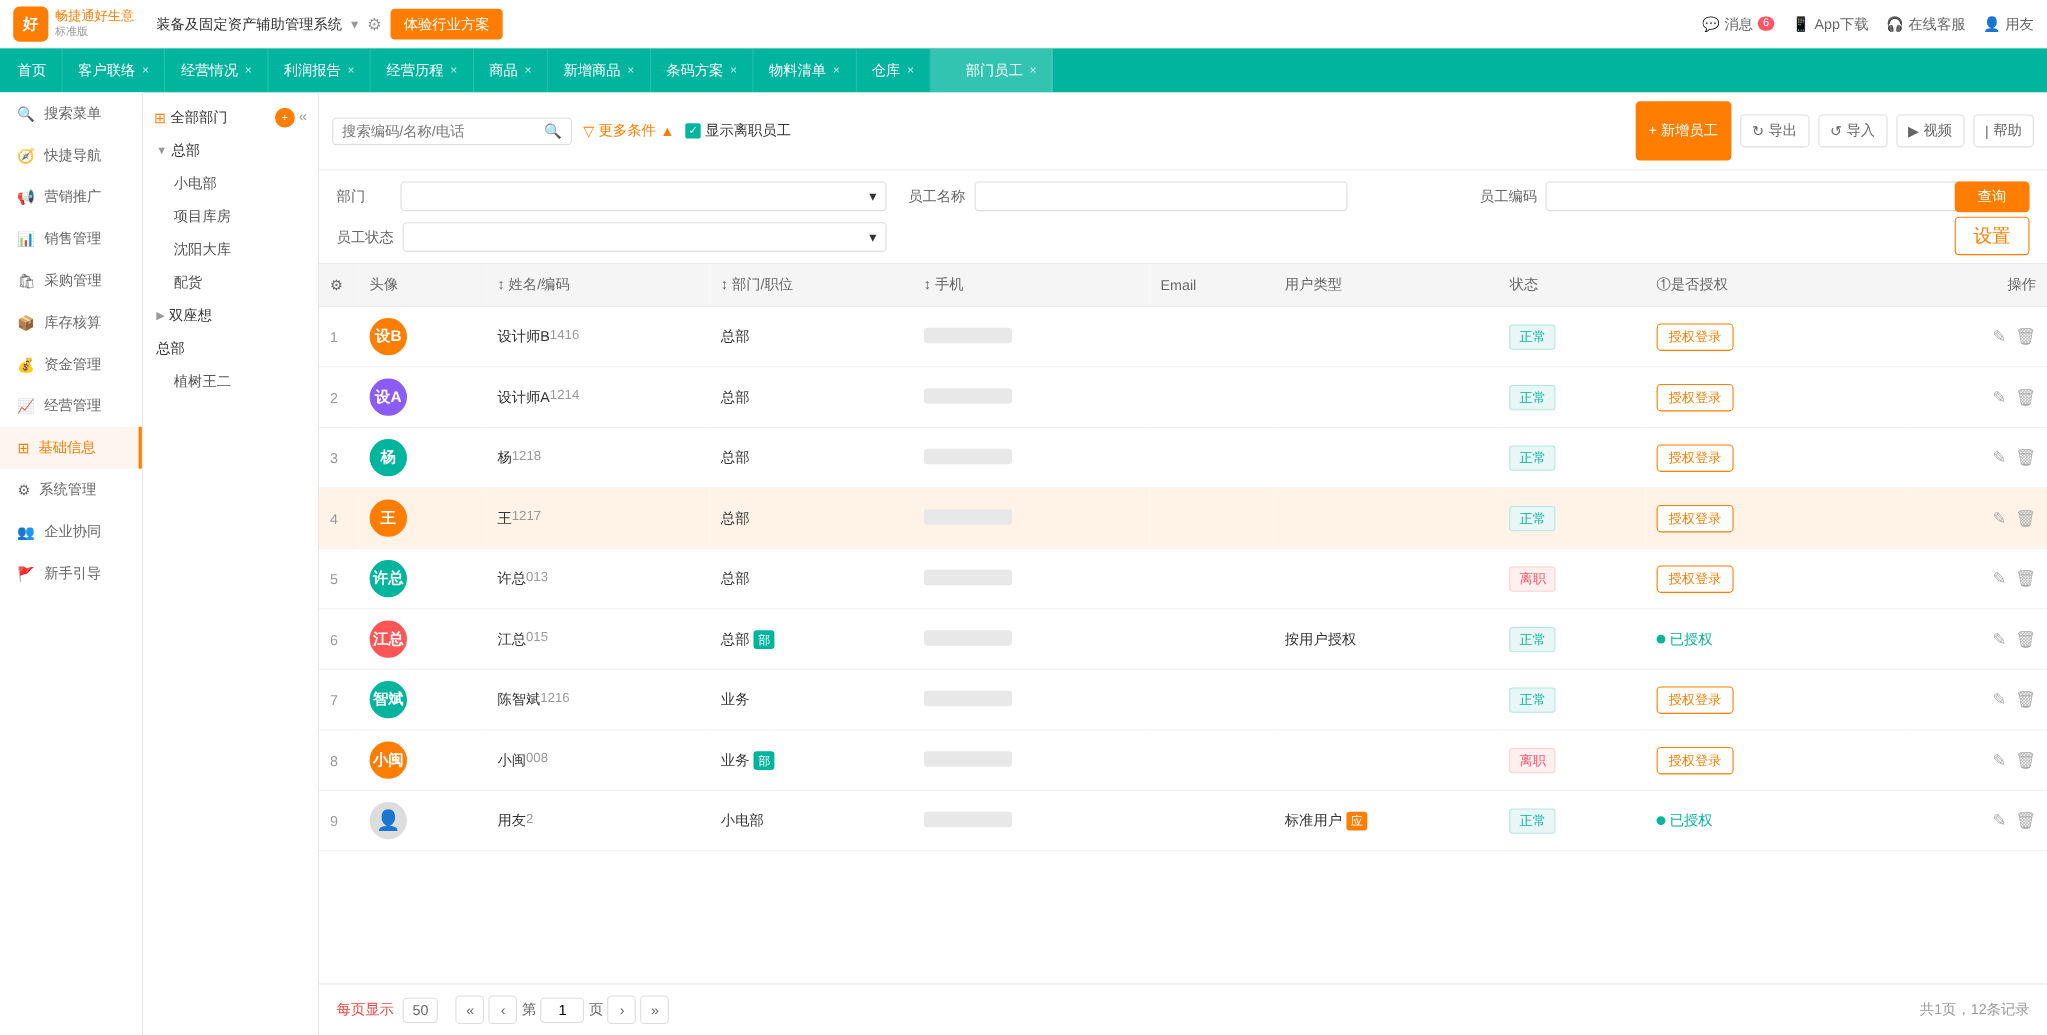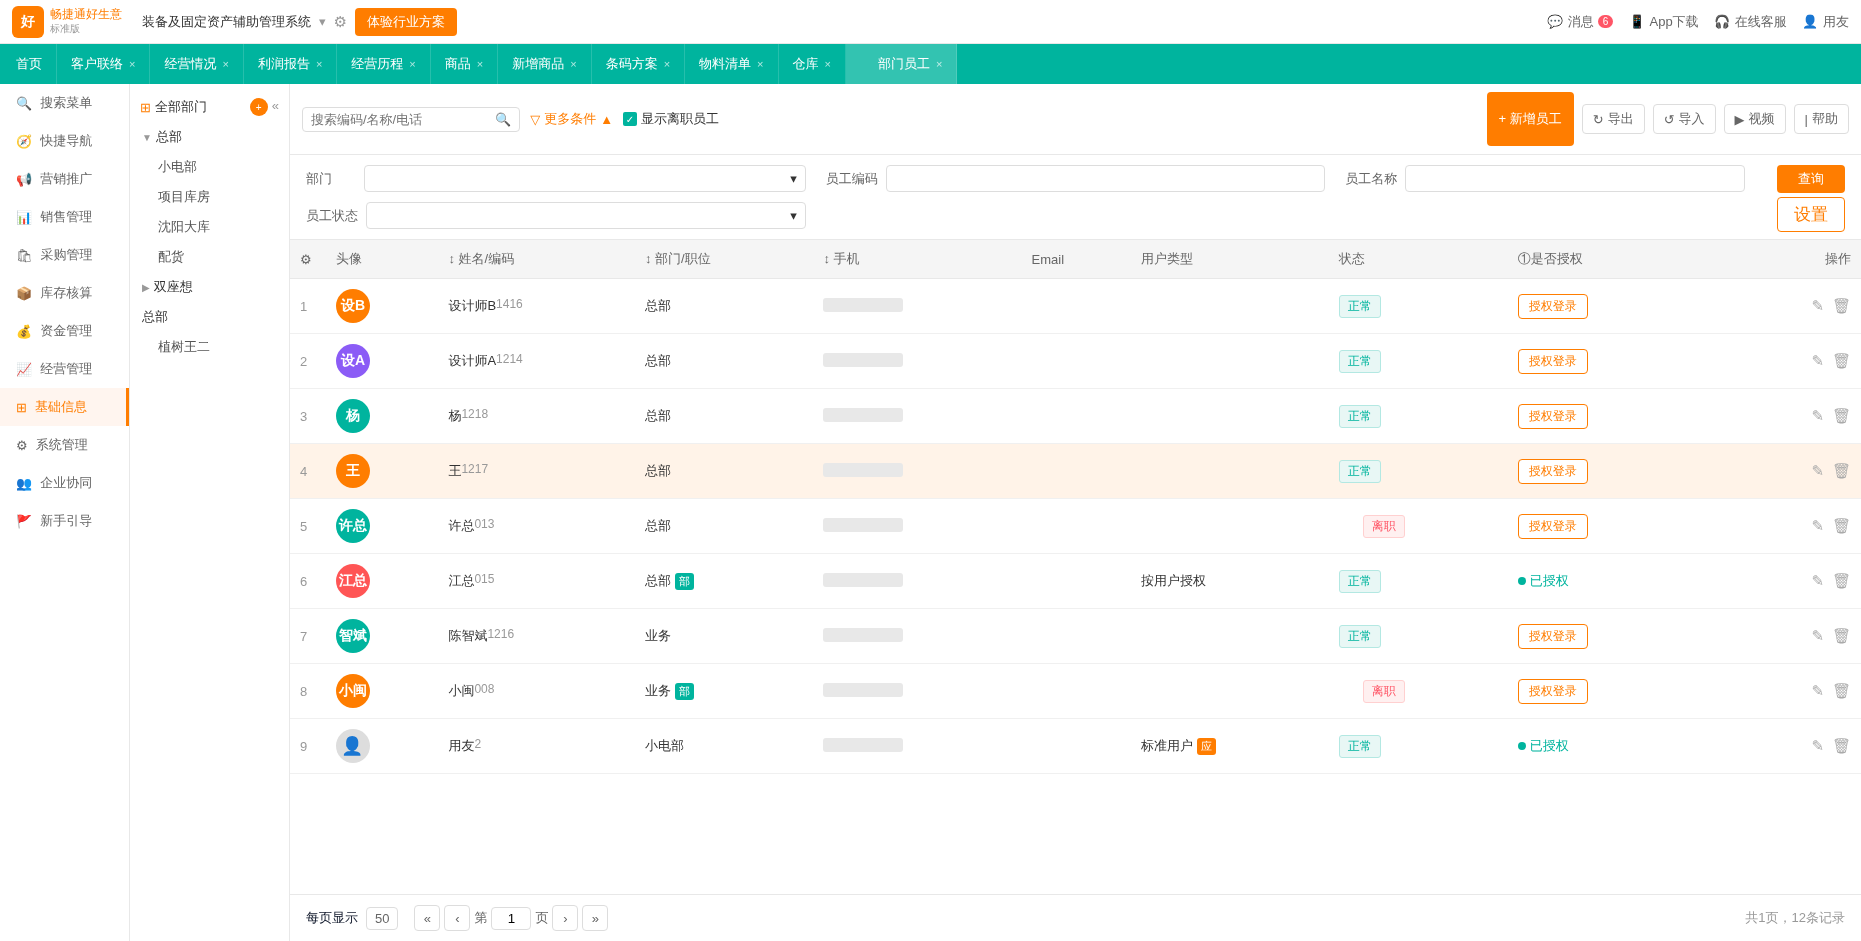--- a/index.html
+++ b/index.html
@@ -80,33 +80,33 @@
     thead th { padding: 10px 10px; text-align: left; color: #666; font-weight: 500; white-space: nowrap; border-bottom: 1px solid #e8e8e8; }
     tbody tr { border-bottom: 1px solid #f0f0f0; background: #fff; }
     tbody tr.highlighted { background: #fff3e8; }
     tbody td { padding: 10px 10px; color: #333; vertical-align: middle; }
     .avatar { width: 34px; height: 34px; border-radius: 50%; display: flex; align-items: center; justify-content: center; color: #fff; font-size: 14px; font-weight: bold; }
     .name-code { display: flex; }
     .name-main { font-size: 13px; color: #333; }
     .name-code-sub { font-size: 12px; color: #999; }
     .status-badge { display: inline-block; border-radius: 3px; padding: 2px 8px; font-size: 12px; }
     .status-normal { background: #e8f7f5; color: #00b49e; border: 1px solid #b3e8e2; }
-    .status-resigned { background: #fff0f0; color: #f56; border: 1px solid #ffd0d0; margin-left: 24px; }
+    .status-resigned { background: #fff0f0; color: #f56; border: 1px solid #ffd0d0; }
     .btn-auth { border: 1px solid #ff7d00; color: #ff7d00; background: #fff; border-radius: 4px; padding: 3px 10px; cursor: pointer; font-size: 12px; white-space: nowrap; }
     .authorized { display: flex; align-items: center; gap: 4px; color: #00b49e; font-size: 13px; }
     .dot-green { width: 8px; height: 8px; border-radius: 50%; background: #00b49e; display: inline-block; }
     .dept-tag { display: inline-block; background: #00b49e; color: #fff; border-radius: 3px; font-size: 11px; padding: 1px 4px; margin-left: 4px; }
     .user-tag { display: inline-block; background: #ff7d00; color: #fff; border-radius: 3px; font-size: 11px; padding: 1px 4px; margin-left: 4px; }
     .action-icons { display: flex; gap: 8px; justify-content: flex-end; }
     .action-icon { color: #aaa; cursor: pointer; font-size: 15px; }
     .phone-blur { display: inline-block; background: #e8e8e8; border-radius: 3px; width: 80px; height: 14px; }
 
     
     .pagination { background: #fff; border-top: 1px solid #e8e8e8; padding: 10px 16px; display: flex; align-items: center; gap: 8px; font-size: 13px; color: #666; }
-    .page-size-label { color: #0f172a; }
+    .page-size-label { color: #ef4444; }
     .page-size-val { border: 1px solid #ddd; border-radius: 4px; padding: 3px 8px; }
     .page-nav { display: flex; align-items: center; gap: 4px; margin-left: 8px; }
     .page-btn { width: 26px; height: 26px; border: 1px solid #ddd; border-radius: 4px; display: flex; align-items: center; justify-content: center; cursor: pointer; color: #666; background: #fff; }
     .page-input { width: 40px; border: 1px solid #ddd; border-radius: 4px; padding: 3px 6px; text-align: center; }
     .total-info { margin-left: auto; color: #999; }
 
     
     ::-webkit-scrollbar { width: 6px; height: 6px; }
     ::-webkit-scrollbar-thumb { background: #ddd; border-radius: 3px; }
   </style>
@@ -280,26 +280,26 @@
       </div>
 
       <div class="filter-form">
         <div class="filter-row">
           <span class="filter-label">部门</span>
           <div class="filter-select">
             <span></span>
             <span>▾</span>
           </div>
         </div>
+        <div class="filter-row" style="padding-right: 100px;">
+          <span class="filter-label">员工名称</span>
+          <input class="filter-input" type="text" style="">
+        </div>
         <div class="filter-row">
           <span class="filter-label">员工编码</span>
-          <input class="filter-input" type="text" style="">
-        </div>
-        <div class="filter-row" style="padding-right: 100px;">
-          <span class="filter-label">员工名称</span>
           <input class="filter-input" type="text" style="">
         </div>
         <div class="filter-row">
           <span class="filter-label">员工状态</span>
           <div class="filter-select">
             <span></span>
             <span>▾</span>
           </div>
         </div>
         <div class="filter-actions">

